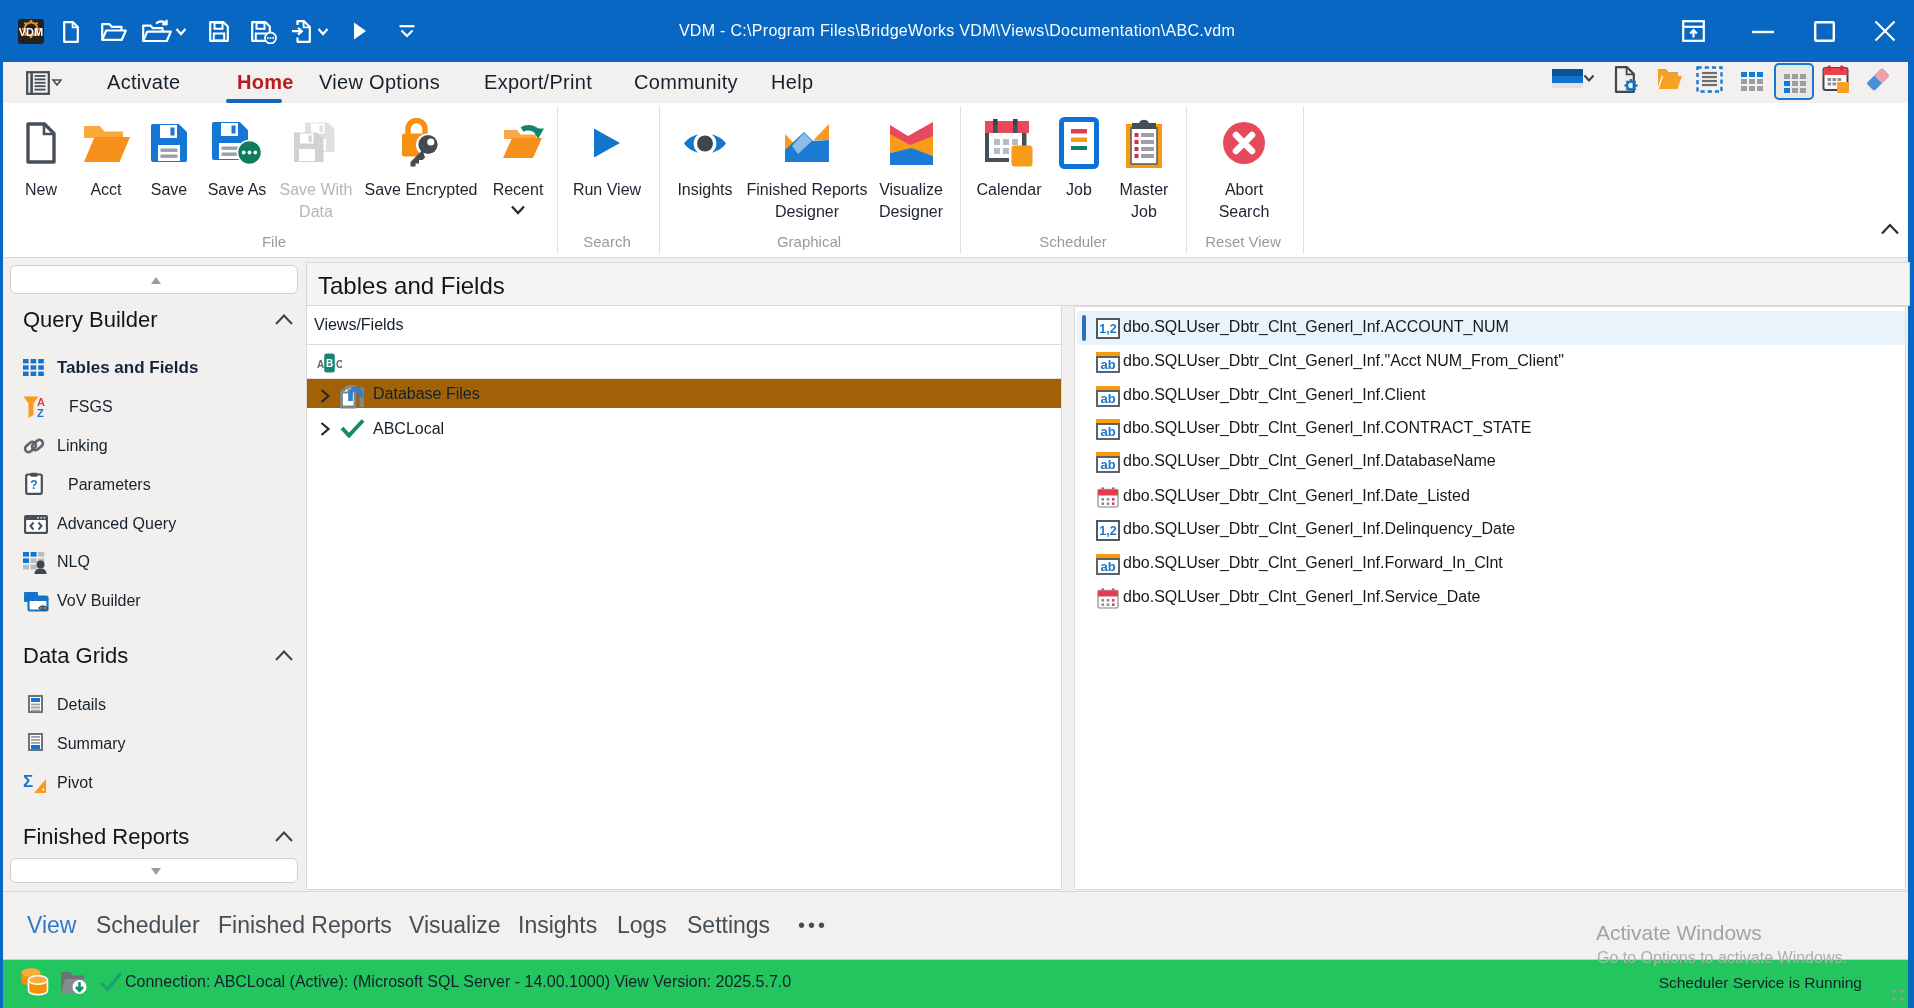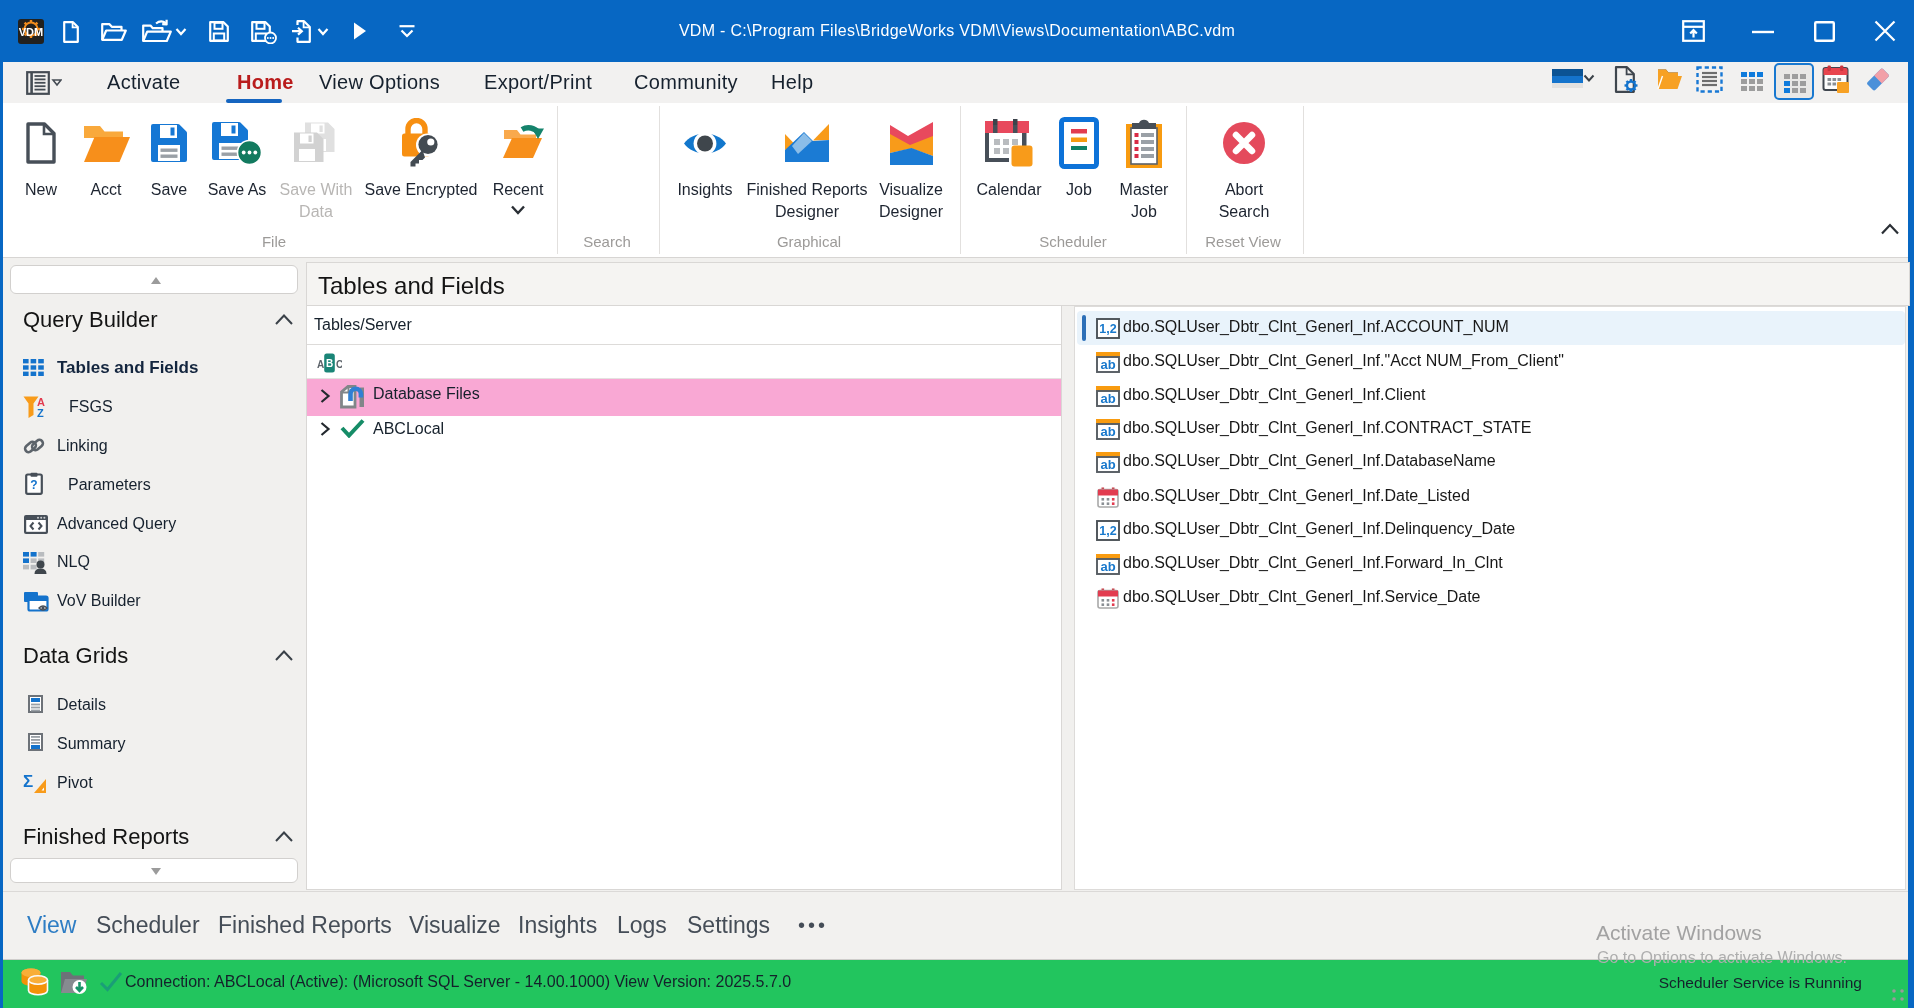--- a/index.html
+++ b/index.html
@@ -360,20 +360,28 @@
         <path d="M30 8.5 A 13 13 0 0 1 46.5 11.5" fill="none" stroke="#15836c" stroke-width="5.4"></path>
         <path d="M40 7.5 H52 L46 18 Z" fill="#15836c"></path>
       </svg>
         </div>
       <div class="rlb">Recent</div>
       <svg width="16" height="10" viewBox="0 0 16 10" style="margin-top:2px;">
           <path d="M2 1.5 L8 8 L14 1.5" fill="none" stroke="#2a2f35" stroke-width="2.4"></path>
         </svg>
     </div>
 
+    <div class="ritem" style="left:549px;width:110px;">
+      <div class="ric">
+          <svg width="30" height="32" viewBox="0 0 30 32">
+        <path d="M2 1.5 L28 16 L2 30.5 Z" fill="#1277cc"></path>
+      </svg>
+        </div>
+      <div class="rlb">Run View</div>
+    </div>
 
     <div class="ritem" style="left:657px;width:90px;">
       <div class="ric">
           <svg width="44" height="27" viewBox="0 0 44 27">
         <path d="M1 13.5 C 10 0.5, 34 0.5, 43 13.5 C 34 26.5, 10 26.5, 1 13.5 Z" fill="#1277cc"></path>
         <circle cx="22" cy="13.5" r="11.4" fill="#fff"></circle>
         <circle cx="22" cy="13.5" r="8" fill="#3f464c"></circle>
       </svg>
         </div>
       <div class="rlb">Insights</div>
@@ -608,30 +616,30 @@
       <svg style="position:absolute;left:139px;top:8px;" width="12" height="9" viewBox="0 0 12 9">
           <path d="M1 1 H11 L6 8 Z" fill="#9b9b9b"></path>
         </svg>
     </div>
 
     <div id="mainhdr">
         <span>Tables and Fields</span>
       </div>
 
     <div id="treepanel">
-      <div style="position:absolute;left:7px;top:10px;font-size:16px;color:#15202b;">Tables/Server</div>
+      <div style="position:absolute;left:7px;top:10px;font-size:16px;color:#15202b;">Views/Fields</div>
       <div style="position:absolute;left:0;top:38px;width:754px;height:1px;background:#dddbd9;"></div>
       <svg class="abs" style="left:10px;top:47px;" width="25" height="20" viewBox="0 0 25 20">
         <text x="0" y="14.5" font-size="10" font-weight="bold" fill="#5d646b" font-family="Liberation Sans">A</text>
         <rect x="7.2" y="0.5" width="10.6" height="19" rx="2.5" fill="#1a8577"></rect>
         <text x="12.5" y="14" font-size="10" font-weight="bold" fill="#ffffff" text-anchor="middle" font-family="Liberation Sans">B</text>
         <text x="19" y="14.5" font-size="10" font-weight="bold" fill="#5d646b" font-family="Liberation Sans">C</text>
       </svg>
       <div style="position:absolute;left:0;top:72px;width:754px;height:1px;background:#e4e2e0;"></div>
-      <div style="position:absolute;left:0;top:73px;width:754px;height:37px;background:#f9a8d4;">
+      <div style="position:absolute;left:0;top:73px;width:754px;height:29px;background:#a16207;">
         <svg style="position:absolute;left:12px;top:9px;" width="12" height="16" viewBox="0 0 12 16">
             <path d="M2.5 2 L9.5 8 L2.5 14" fill="none" stroke="#23282e" stroke-width="2.2"></path>
           </svg>
         <svg style="position:absolute;left:32px;top:5px;" width="28" height="25" viewBox="0 0 28 25">
           <path d="M2.5 23 V8 L9 2.5 H16 V23 Z" fill="#fff"></path>
           <path d="M2.5 23 V8 L9 2.5 H16 V23 Z" fill="none" stroke="#818689" stroke-width="2.8"></path>
           <path d="M9.5 3 V8.5 H3" fill="none" stroke="#818689" stroke-width="2"></path>
           <rect x="20.5" y="3.5" width="4.5" height="19.5" fill="#818689"></rect>
           <path d="M11.5 17 V10 a5.2 5.2 0 0 1 10.4 0 V13.5" fill="none" stroke="#2f7fd3" stroke-width="4.6"></path>
         </svg>

